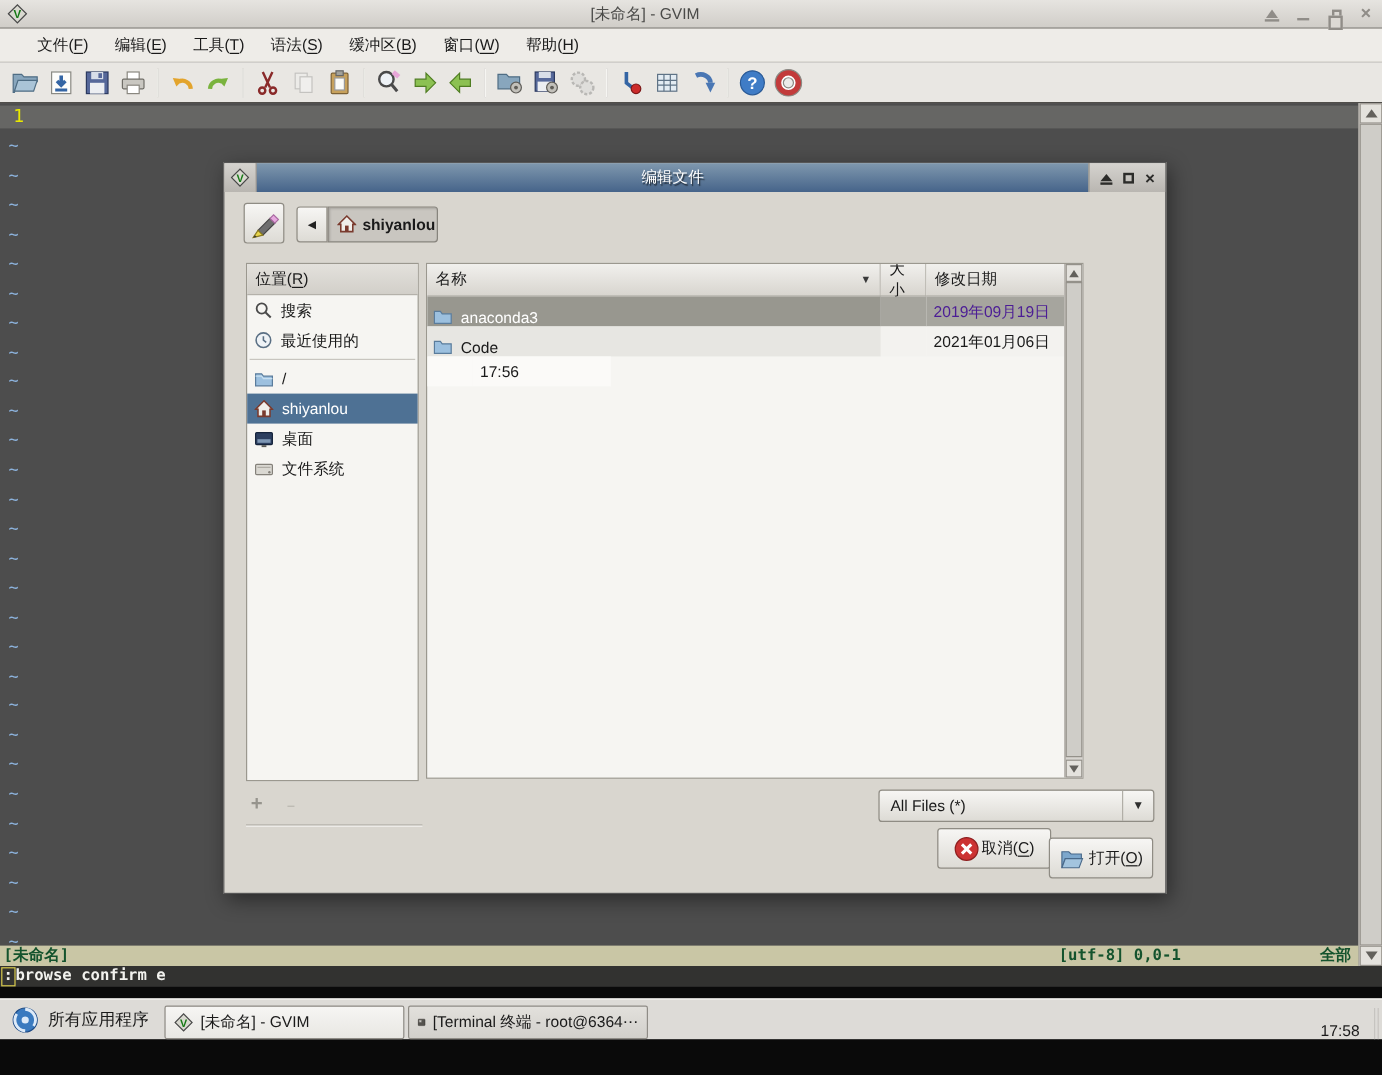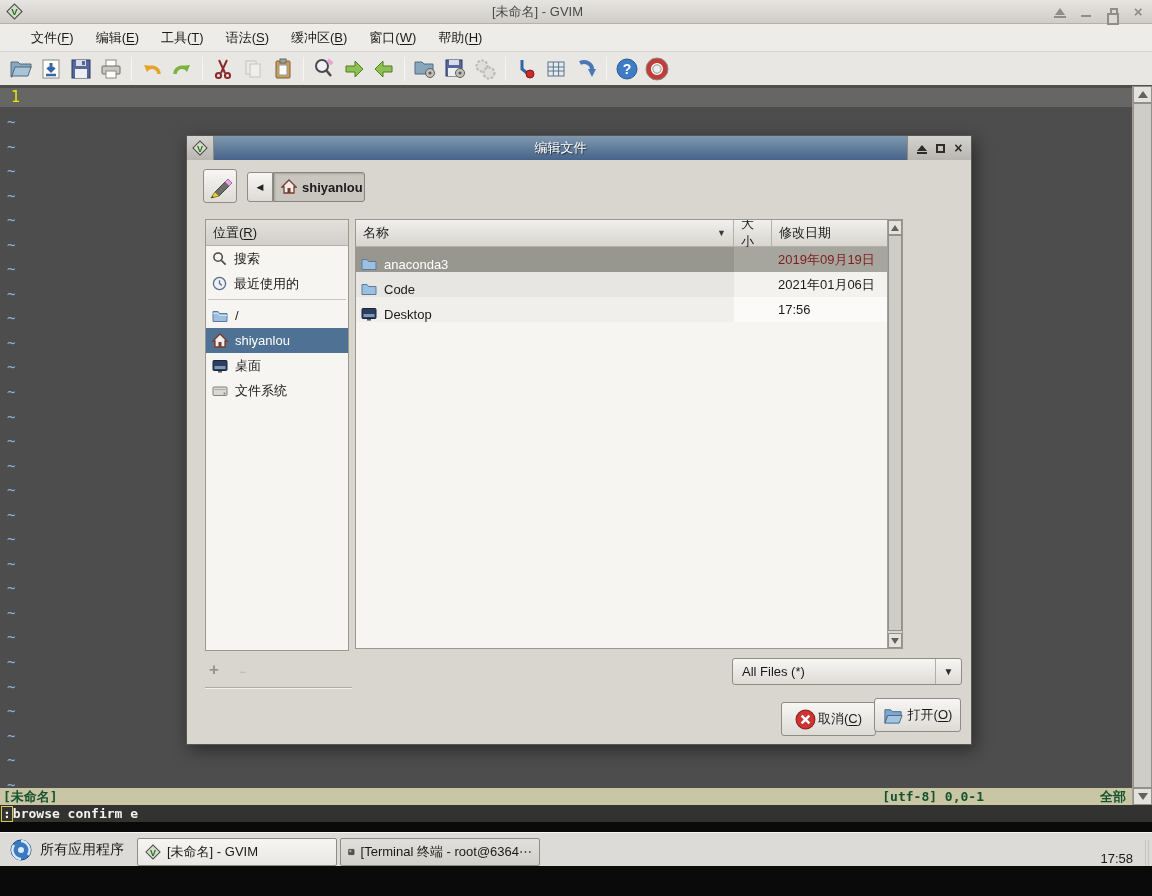--- a/index.html
+++ b/index.html
@@ -75,39 +75,39 @@
   .fl-main{flex:1;display:flex;flex-direction:column;overflow:hidden}
   .fl-header{display:flex;height:27px;flex:none}
   .fl-h{background:linear-gradient(#f1f0ed,#d8d5cf);border-right:1px solid #b4b1aa;border-bottom:1px solid #b4b1aa;display:flex;align-items:center;padding:0 7px;font-size:13px;color:#1a1a1a}
   .h-name{flex:1}.h-size{width:38px;flex:none}.h-date{width:115px;flex:none;border-right:none}
   .sort-arr{margin-left:auto;font-size:9px;color:#3a3a3a}
   .fl-row{display:flex;height:25px;flex:none;font-size:13px}
   .c-name{flex:1;display:flex;align-items:flex-end;gap:7px;padding:0 5px;color:#1a1a1a}
   .c-size{width:38px;flex:none}
   .c-date{width:115px;flex:none;display:flex;align-items:center;padding:0 6px;color:#1a1a1a}
   .r-sel .c-name{background:#98978f;color:#fff}
-  .r-sel .c-size,.r-sel .c-date{background:#a6a59e;color:#7f1d1d}
+  .r-sel .c-size,.r-sel .c-date{background:#a6a59e;color:#4c1d95}
   .r-odd .c-name{background:#e7e6e2}
   .r-odd .c-size,.r-odd .c-date{background:#f3f2ef}
   .r-even .c-name{background:#f0efeb}
   .r-even .c-size,.r-even .c-date{background:#fbfaf8}
   .fl-scroll{width:15px;flex:none;background:#d7d5d0;border-left:1px solid #a3a099;position:relative}
   .fl-scroll .sb-btn{width:14px;height:15px}
   .fl-scroll .sb-thumb{width:14px;top:15px;height:396px}
   .fl-scroll .tri-up{border-left-width:4px;border-right-width:4px;border-bottom-width:6px}
   .fl-scroll .tri-dn{border-left-width:4px;border-right-width:4px;border-top-width:6px}
 
   .pm-add{position:absolute;left:22px;top:500px;font-size:17px;font-weight:bold;color:#96948d}
   .pm-del{position:absolute;left:52px;top:505px;font-size:12px;color:#b5b3ac}
   .sepline{position:absolute;left:18px;top:527px;width:147px;border-top:1px solid #aeaba4;border-bottom:1px solid #f2f1ee}
 
   .filter{position:absolute;left:545px;top:498px;width:230px;height:27px;padding:0;justify-content:flex-start}
   .filter .ftext{flex:1;padding-left:9px;text-align:left}
   .filter .farr{width:26px;height:100%;border-left:1px solid #b1aea7;display:flex;align-items:center;justify-content:center;font-size:10px;color:#2e2e2e}
-  .cancel-btn{position:absolute;left:594px;top:542px;width:95px;height:34px;gap:2px}
+  .cancel-btn{position:absolute;left:594px;top:530px;width:95px;height:34px;gap:2px}
   .open-btn{position:absolute;left:687px;top:538px;width:87px;height:34px;gap:4px}
 
   
   .taskbar{position:absolute;left:0;top:832px;width:1152px;height:34px;background:#dddbd7;border-top:1px solid #f7f6f4;display:flex;align-items:flex-end}
   .apps-btn{display:flex;align-items:center;gap:8px;padding:0 10px;height:100%;font-size:14px;color:#1a1a1a}
   .task-btn{width:200px;height:28px;margin-left:3px;border:1px solid #8f8c86;border-radius:2px;display:flex;align-items:center;gap:6px;padding:0 7px;font-size:13px;color:#1a1a1a;overflow:hidden;white-space:nowrap}
   .task-btn.active{background:linear-gradient(#f6f5f3,#e8e7e3)}
   .task-btn.idle{background:linear-gradient(#e2e0dc,#d2d0cb)}
   .clock{margin-left:auto;font-size:13px;color:#1a1a1a;padding-right:12px}
   .handle{width:4px;height:26px;border-left:1px solid #c6c4c0;border-right:1px solid #c6c4c0;margin-right:3px}
@@ -463,28 +463,20 @@
             <span class="c-name">
                 <svg width="16" height="16" viewBox="0 0 16 16">
                   <path d="M1 3.5h5l1.5 2H15v8H1z" fill="#9cc0df" stroke="#5a7c9c"></path>
                 </svg>
                 <span>Code</span>
               </span>
             <span class="c-size"></span>
             <span class="c-date">2021年01月06日</span>
           </div>
           <div class="fl-row r-even">
-            <span class="c-name">
-                <svg width="16" height="16" viewBox="0 0 16 16">
-                  <rect x="1" y="2.5" width="14" height="10" rx="1" fill="#2c3e5f" stroke="#16243c"></rect>
-                  <rect x="2.5" y="8" width="11" height="3" fill="#7e97b5"></rect>
-                  <rect x="6" y="13" width="4" height="1.6" fill="#5a5a56"></rect>
-                </svg>
-                <span>Desktop</span>
-              </span>
             <span class="c-size"></span>
             <span class="c-date">17:56</span>
           </div>
         </div>
         <div class="fl-scroll">
           <span class="sb-btn sb-up">
               <i class="tri-up"></i>
             </span>
           <span class="sb-thumb"></span>
           <span class="sb-btn sb-dn">

